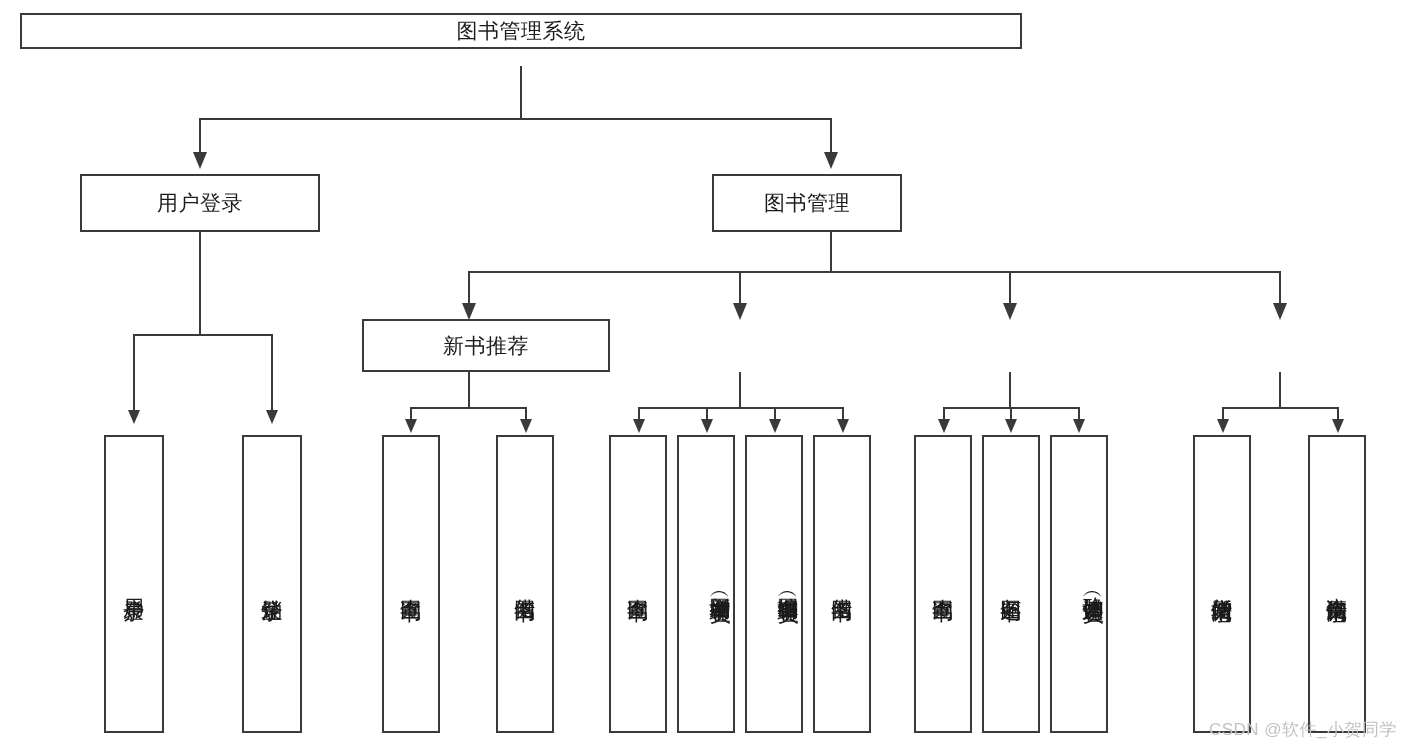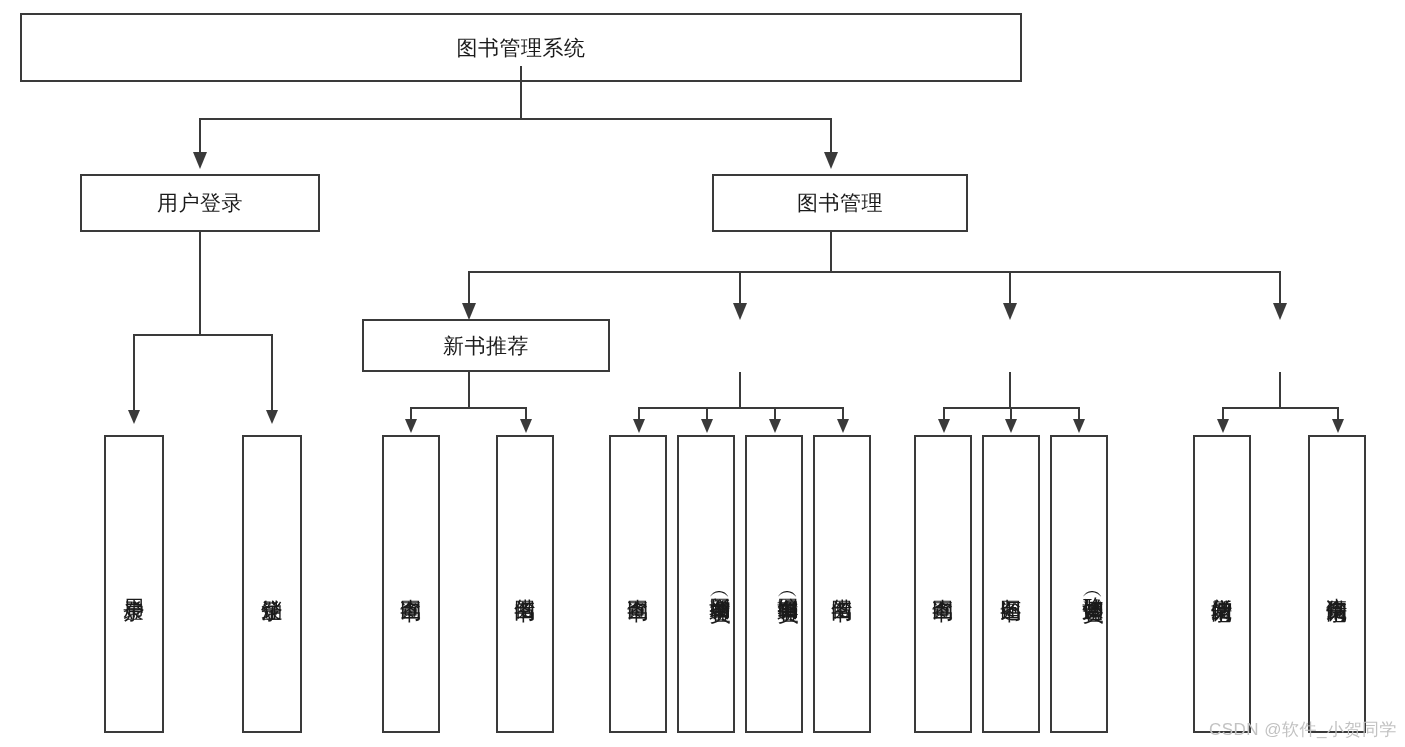--- a/index.html
+++ b/index.html
@@ -73,35 +73,35 @@
     letter-spacing: 0.5px;
     white-space: nowrap;
     pointer-events: none;
   }
 </style>
 </head>
 <body>
 
 <div id="canvas">
 
-  <div class="node h-node title-node" style="left:20px; top:13px; width:1002px; height:69px;">图书管理系统</div>
+  <div class="node h-node title-node" style="left:20px; top:13px; width:1002px; height:36px;">图书管理系统</div>
 
   <div class="edge edge-v" style="left:520px; top:66px; width:2px; height:54px;"></div>
 
   <div class="edge edge-h" style="left:199px; top:118px; width:633px; height:2px;"></div>
 
   <div class="edge edge-v" style="left:199px; top:118px; width:2px; height:36px;"></div>
   <div class="arrow" style="left:193px; top:152px;"></div>
 
   <div class="edge edge-v" style="left:830px; top:118px; width:2px; height:36px;"></div>
   <div class="arrow" style="left:824px; top:152px;"></div>
 
   <div class="node h-node" style="left:80px; top:174px; width:240px; height:58px;">用户登录</div>
 
-  <div class="node h-node" style="left:712px; top:174px; width:256px; height:58px;">图书管理</div>
+  <div class="node h-node" style="left:712px; top:174px; width:190px; height:58px;">图书管理</div>
 
   <div class="edge edge-v" style="left:199px; top:232px; width:2px; height:104px;"></div>
   <div class="edge edge-h" style="left:133px; top:334px; width:139px; height:2px;"></div>
   <div class="edge edge-v" style="left:133px; top:334px; width:2px; height:78px;"></div>
   <div class="arrow small" style="left:128px; top:410px;"></div>
   <div class="edge edge-v" style="left:271px; top:334px; width:2px; height:78px;"></div>
   <div class="arrow small" style="left:266px; top:410px;"></div>
 
   <div class="edge edge-v" style="left:830px; top:232px; width:2px; height:41px;"></div>
   <div class="edge edge-h" style="left:468px; top:271px; width:812px; height:2px;"></div>

